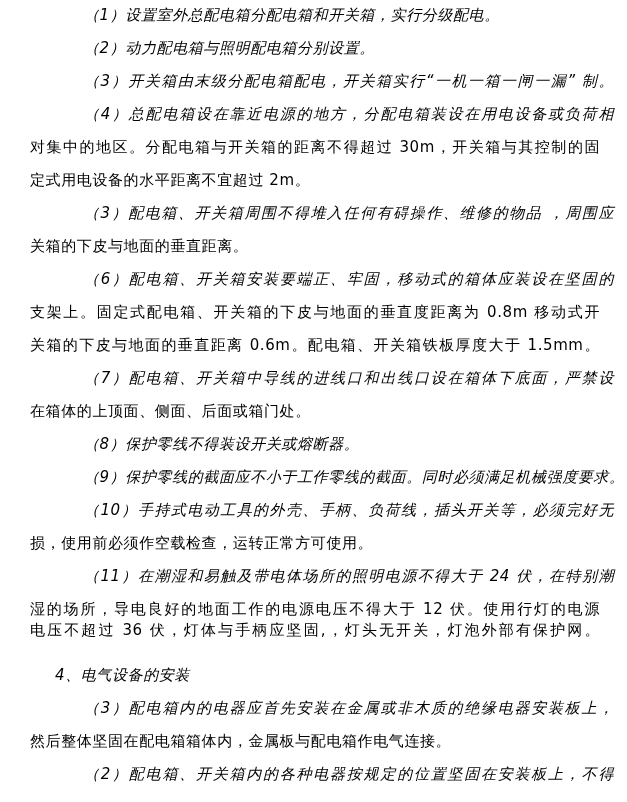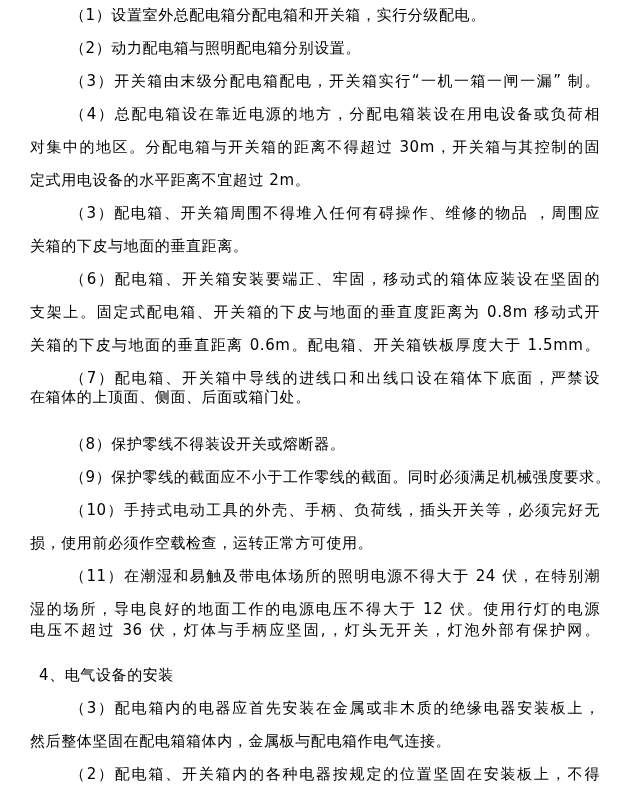--- a/index.html
+++ b/index.html
@@ -13,41 +13,41 @@
     position: absolute;
     left: 30px;
     width: 570px;
     font-size: 15px;
     line-height: 20px;
     white-space: nowrap;
     letter-spacing: 0.6px;
     text-align: justify;
     text-align-last: justify;
   }
-  .line.indent { left: 70px; width: 530px; }
+  .line.indent { left: 84px; width: 530px; font-style: italic; }
   .line.last { text-align-last: left; }
-  .line.heading { left: 39px; }
+  .line.heading { left: 55px; font-style: italic; }
 </style>
 </head>
 <body>
 
 <div class="page">
   <div class="line indent last" style="top:5px">（1）设置室外总配电箱分配电箱和开关箱，实行分级配电。</div>
   <div class="line indent last" style="top:38px">（2）动力配电箱与照明配电箱分别设置。</div>
   <div class="line indent" style="top:71px">（3）开关箱由末级分配电箱配电，开关箱实行“一机一箱一闸一漏” 制。</div>
   <div class="line indent" style="top:104px">（4）总配电箱设在靠近电源的地方，分配电箱装设在用电设备或负荷相</div>
   <div class="line" style="top:137px">对集中的地区。分配电箱与开关箱的距离不得超过 30m，开关箱与其控制的固</div>
   <div class="line last" style="top:170px">定式用电设备的水平距离不宜超过 2m。</div>
   <div class="line indent" style="top:203px">（3）配电箱、开关箱周围不得堆入任何有碍操作、维修的物品 ，周围应</div>
   <div class="line last" style="top:236px">关箱的下皮与地面的垂直距离。</div>
   <div class="line indent" style="top:269px">（6）配电箱、开关箱安装要端正、牢固，移动式的箱体应装设在坚固的</div>
   <div class="line" style="top:302px">支架上。固定式配电箱、开关箱的下皮与地面的垂直度距离为 0.8m 移动式开</div>
   <div class="line" style="top:335px">关箱的下皮与地面的垂直距离 0.6m。配电箱、开关箱铁板厚度大于 1.5mm。</div>
   <div class="line indent" style="top:368px">（7）配电箱、开关箱中导线的进线口和出线口设在箱体下底面，严禁设</div>
-  <div class="line last" style="top:387px">在箱体的上顶面、侧面、后面或箱门处。</div>
+  <div class="line last" style="top:401px">在箱体的上顶面、侧面、后面或箱门处。</div>
   <div class="line indent last" style="top:434px">（8）保护零线不得装设开关或熔断器。</div>
   <div class="line indent" style="top:467px">（9）保护零线的截面应不小于工作零线的截面。同时必须满足机械强度要求。</div>
   <div class="line indent" style="top:500px">（10）手持式电动工具的外壳、手柄、负荷线，插头开关等，必须完好无</div>
   <div class="line last" style="top:533px">损，使用前必须作空载检查，运转正常方可使用。</div>
   <div class="line indent" style="top:566px">（11）在潮湿和易触及带电体场所的照明电源不得大于 24 伏，在特别潮</div>
   <div class="line" style="top:599px">湿的场所，导电良好的地面工作的电源电压不得大于 12 伏。使用行灯的电源</div>
   <div class="line" style="top:620px">电压不超过 36 伏，灯体与手柄应坚固,，灯头无开关，灯泡外部有保护网。</div>
   <div class="line heading last" style="top:665px">4、电气设备的安装</div>
   <div class="line indent" style="top:698px">（3）配电箱内的电器应首先安装在金属或非木质的绝缘电器安装板上，</div>
   <div class="line last" style="top:731px">然后整体坚固在配电箱箱体内，金属板与配电箱作电气连接。</div>

